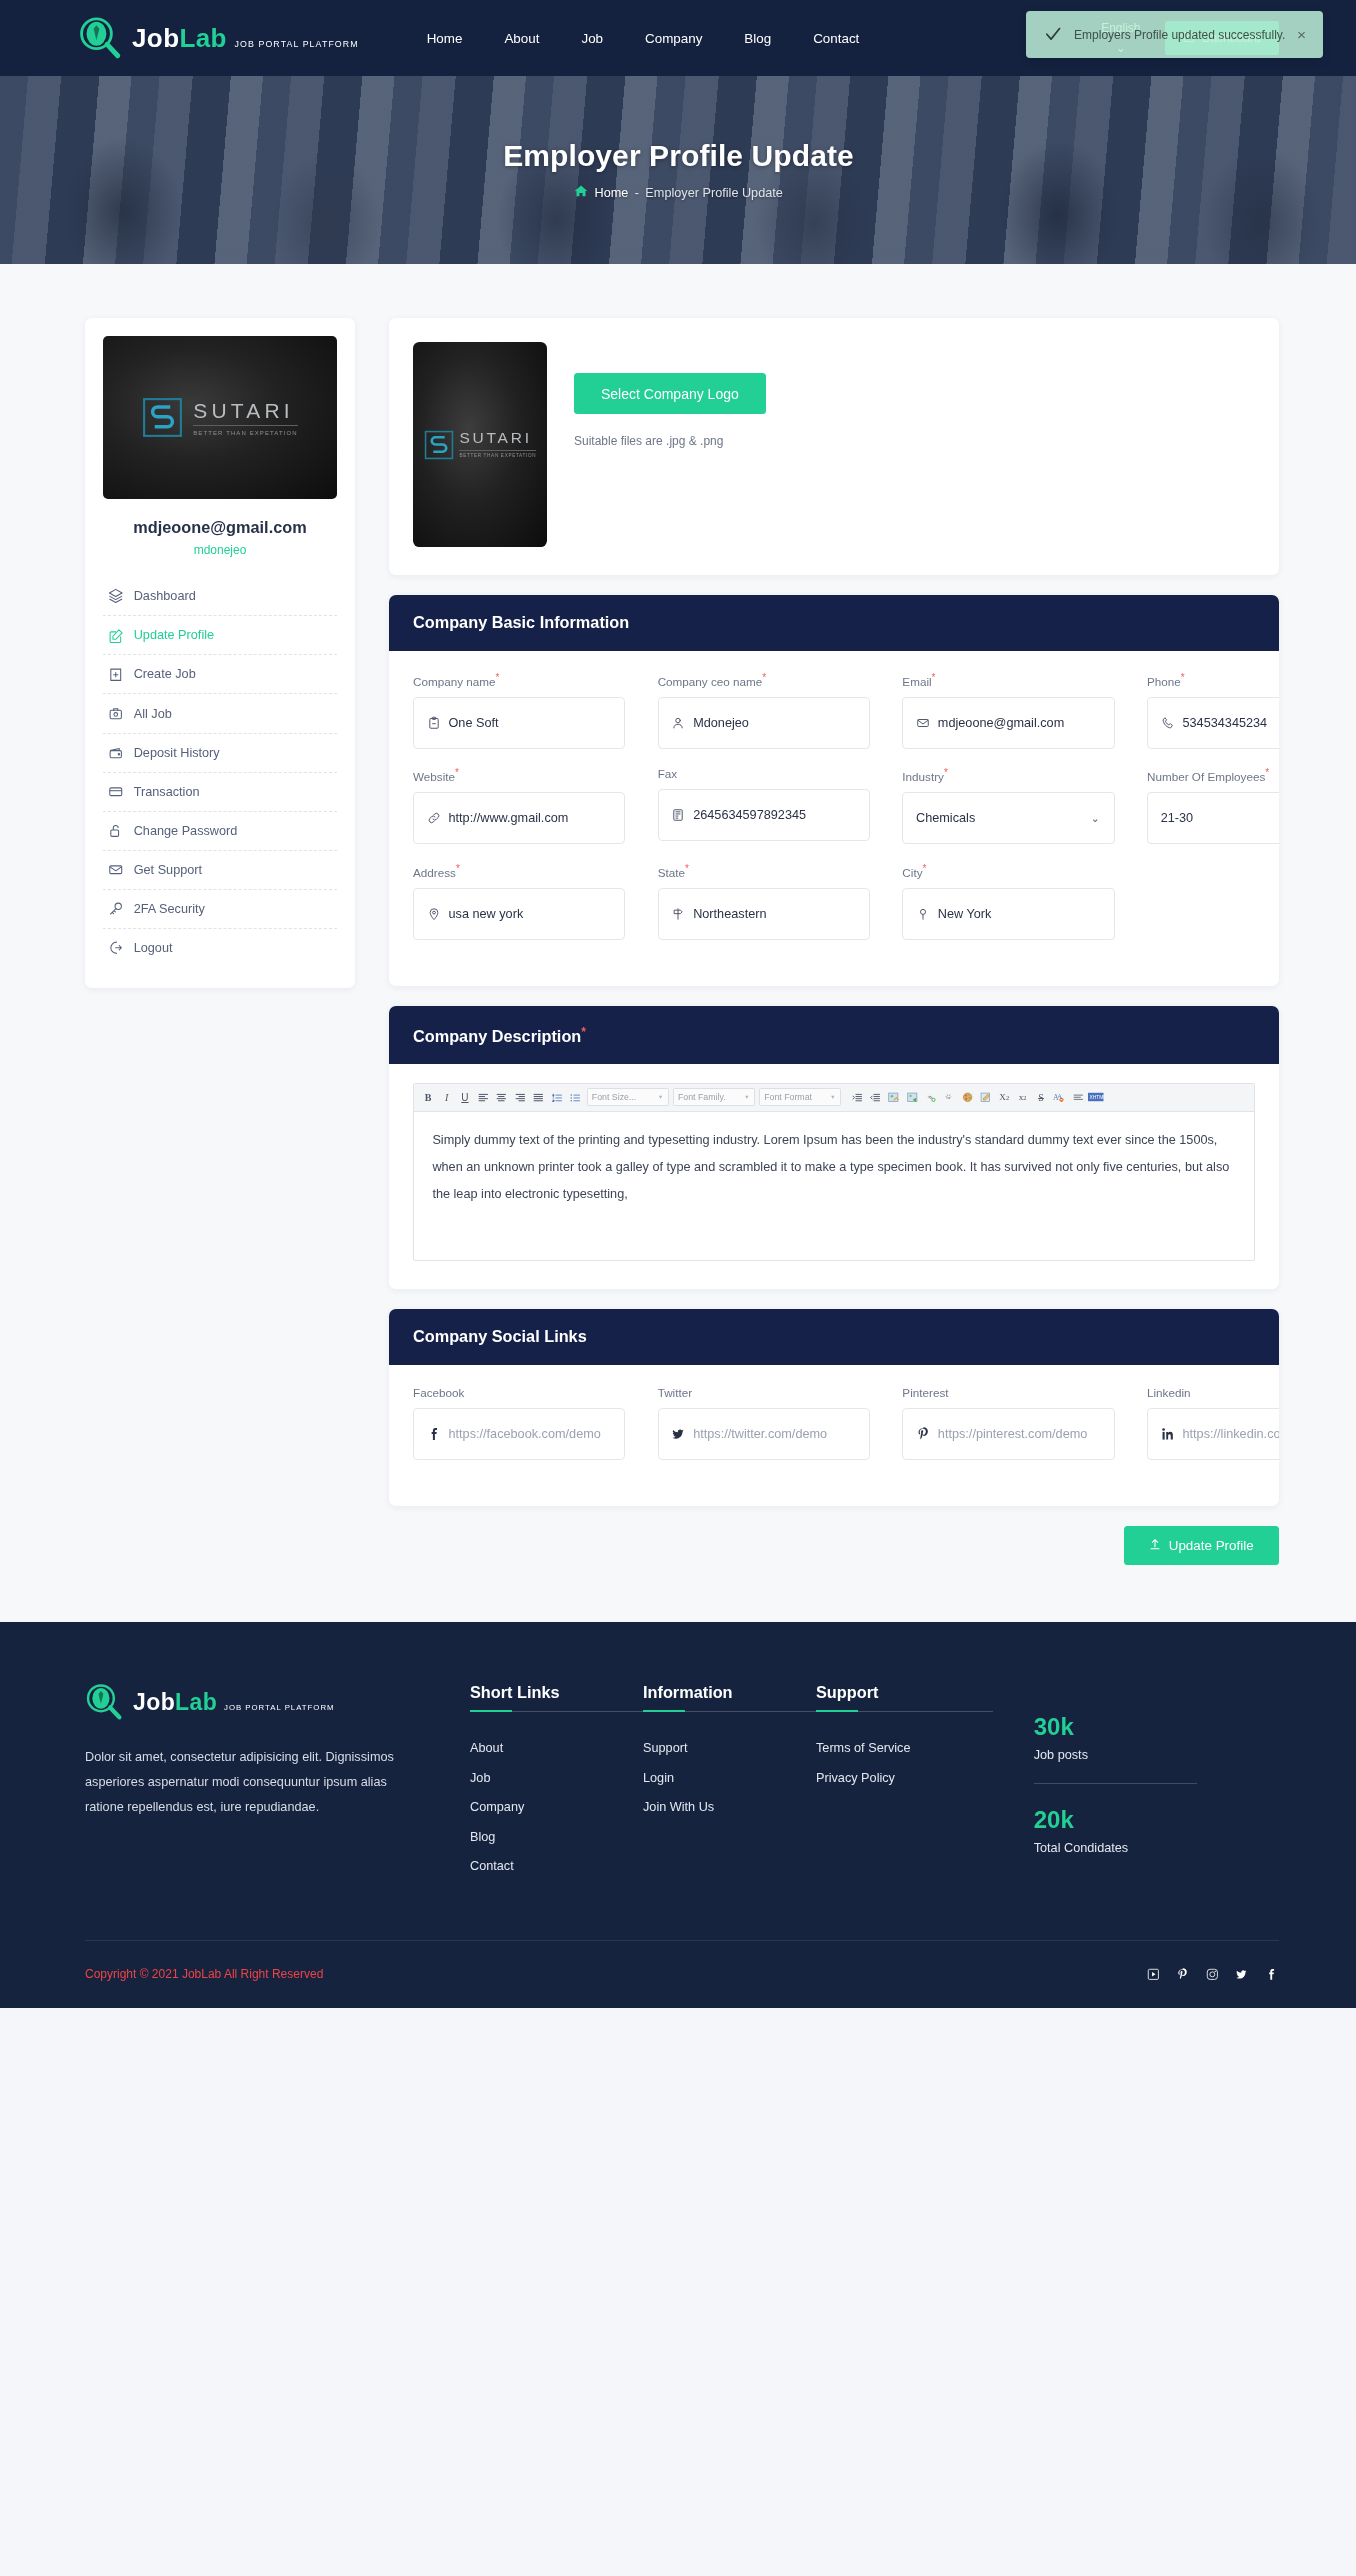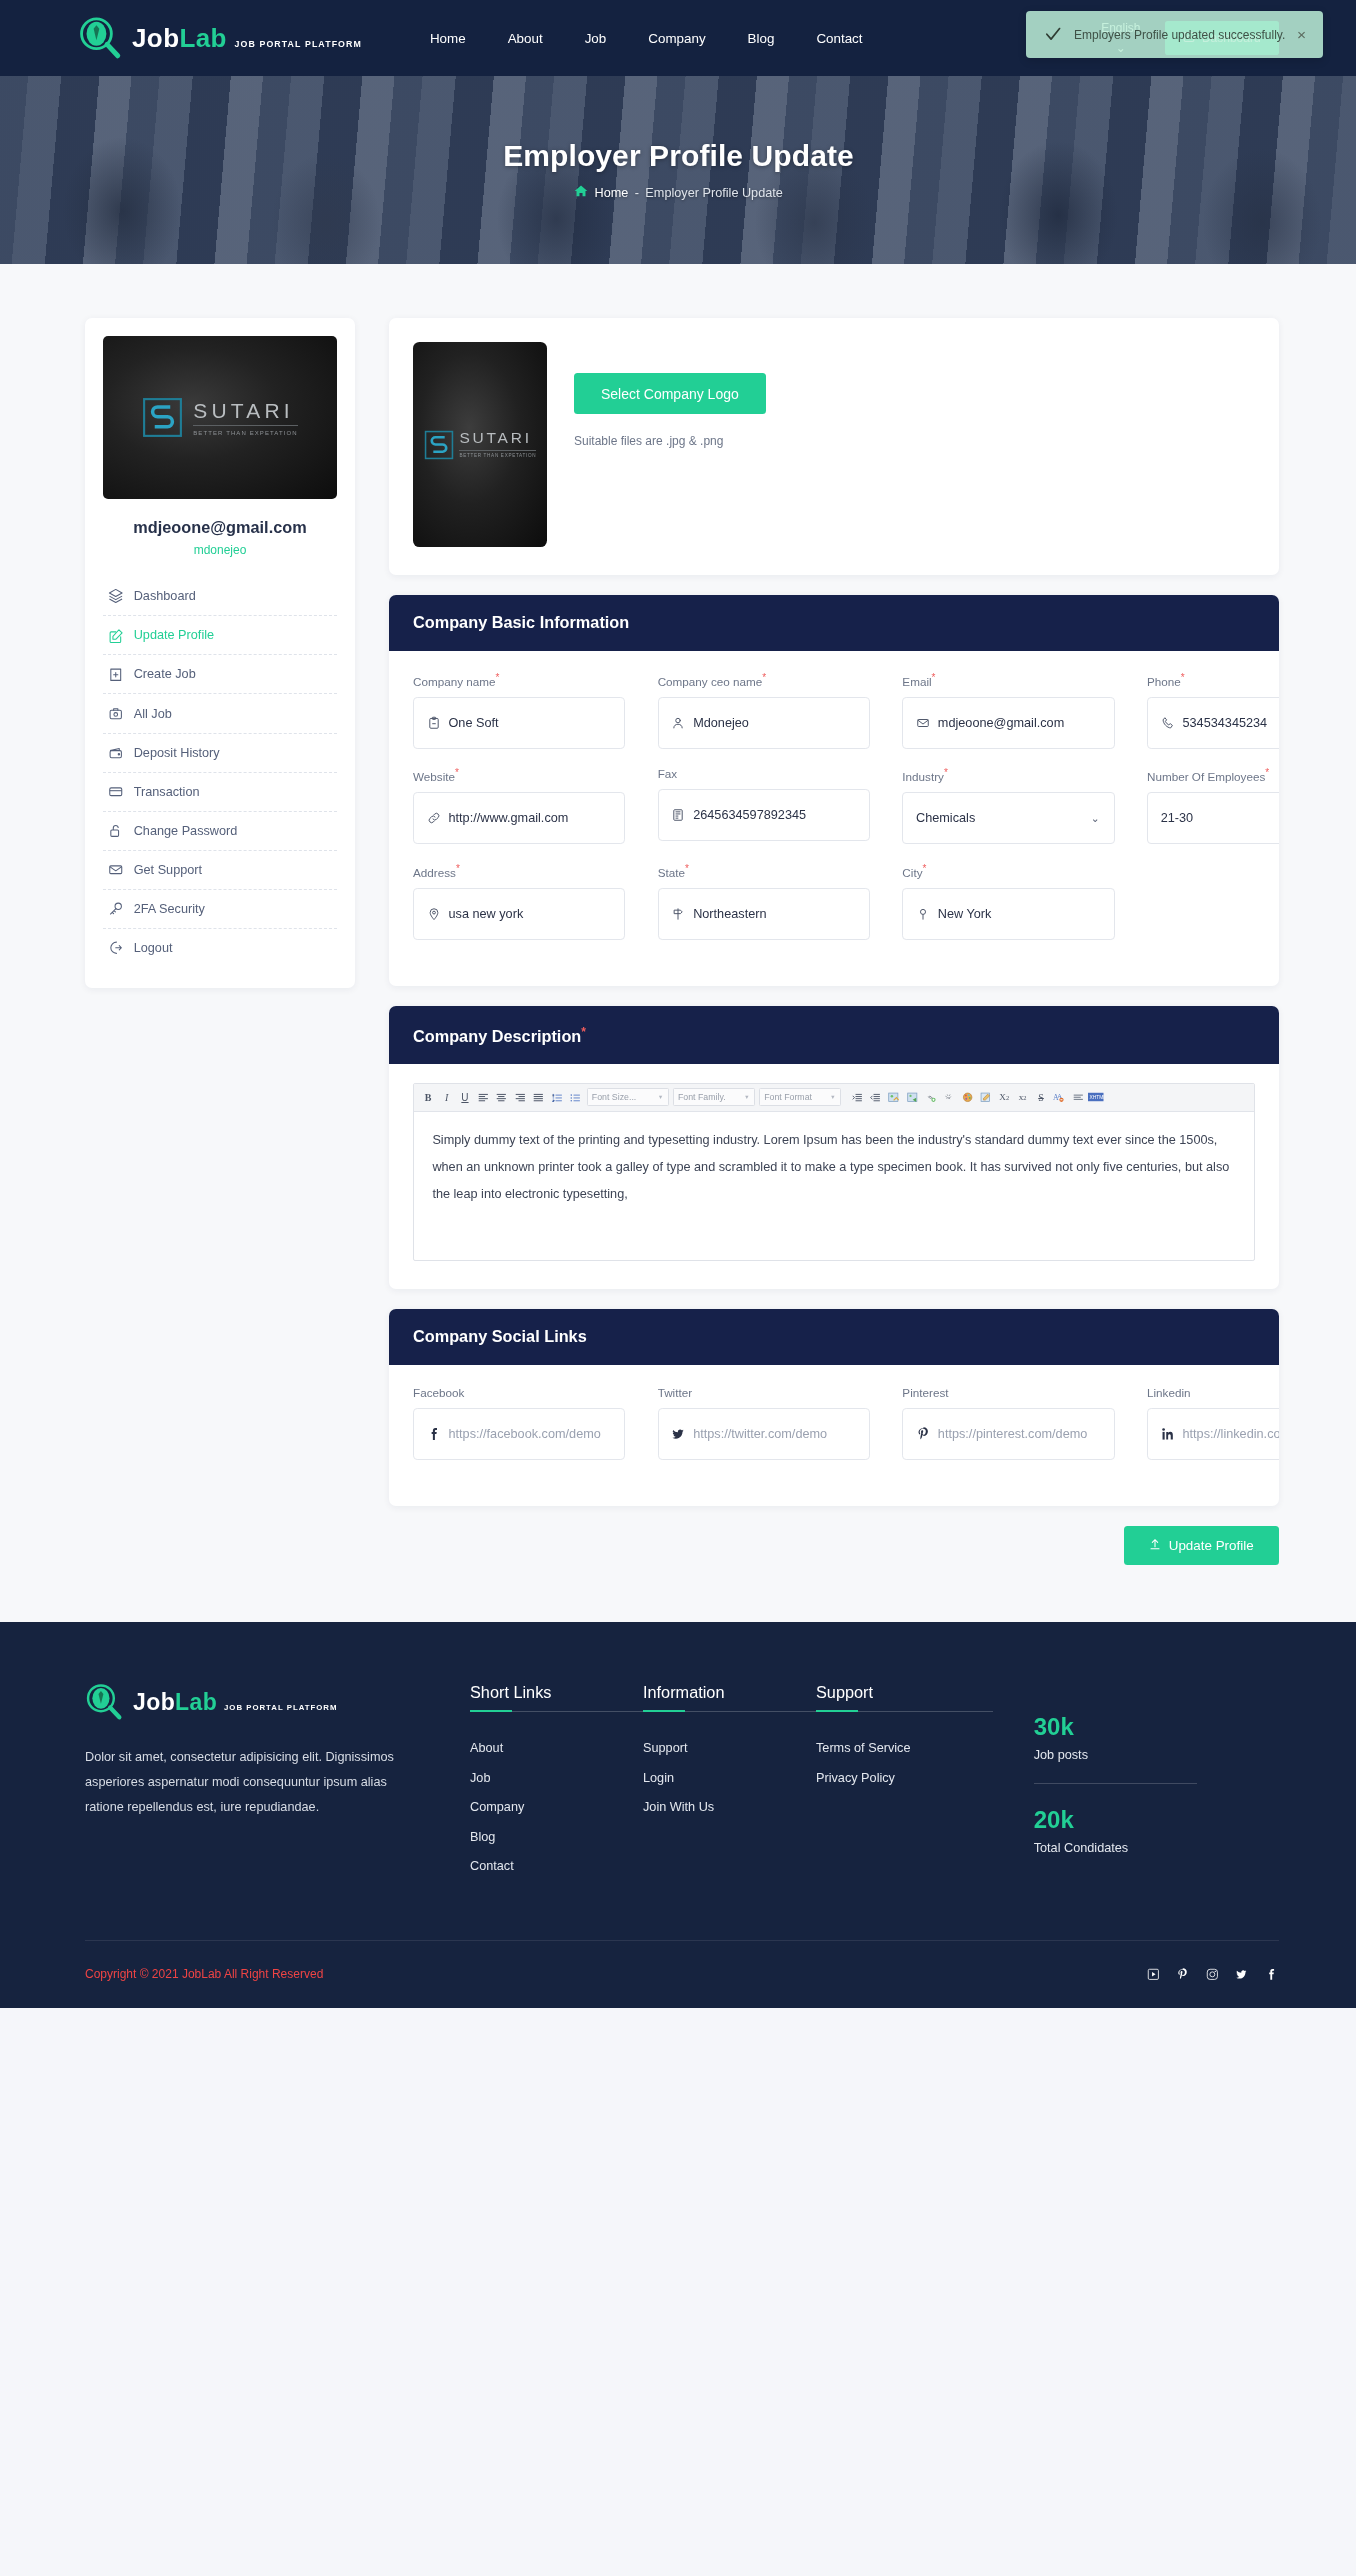--- a/index.html
+++ b/index.html
@@ -22,21 +22,21 @@
     position: relative;
     z-index: 30;
   }
   .brand { display: flex; align-items: center; gap: 10px; }
   .brand-mark { width: 44px; height: 44px; flex: 0 0 44px; }
   .brand-txt { line-height: 1; }
   .brand-name { font-size: 26px; font-weight: 800; letter-spacing: 0.4px; }
   .brand-name .w { color: #fff; }
   .brand-name .g { color: #22cf95; }
   .brand-sub {
-    color: #fff; font-size: 8.8px; font-weight: 700;
+    color: #fff; font-size: 8.8px; font-weight: 400;
     letter-spacing: 1.1px; margin-top: 17px;
   }
   .nav {
     display: flex; align-items: center; gap: 42px;
     margin-left: 68px;
   }
   .nav a {
     color: #fff; font-size: 13.4px; text-decoration: none; font-weight: 500;
     white-space: nowrap;
   }
@@ -262,21 +262,21 @@
     gap: 0;
   }
   .fbrand .brand-name { font-size: 23px; }
   .fbrand .brand-mark { width: 38px; height: 38px; flex: 0 0 38px; }
   .fbrand .brand-sub { font-size: 7.8px; letter-spacing: 1px; }
   .fdesc {
     margin-top: 24px; color: #d7dce5; font-size: 12.7px; line-height: 1.95;
     max-width: 332px;
   }
   .fcol-title {
-    color: #fff; font-size: 16.3px; font-weight: 400; padding-bottom: 8.5px;
+    color: #fff; font-size: 16.3px; font-weight: 700; padding-bottom: 8.5px;
     position: relative; display: inline-block;
   }
   .fcol-rule {
     height: 0.7px; background: rgba(255,255,255,.2); width: 177px;
     position: relative; margin-bottom: 30px;
   }
   .fcol-rule::before {
     content: ""; position: absolute; left: 0; top: -0.7px;
     width: 42px; height: 2.1px; background: #22cf95;
   }

